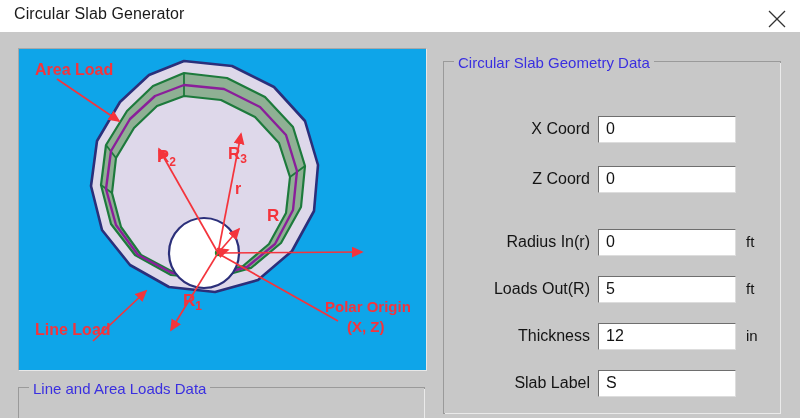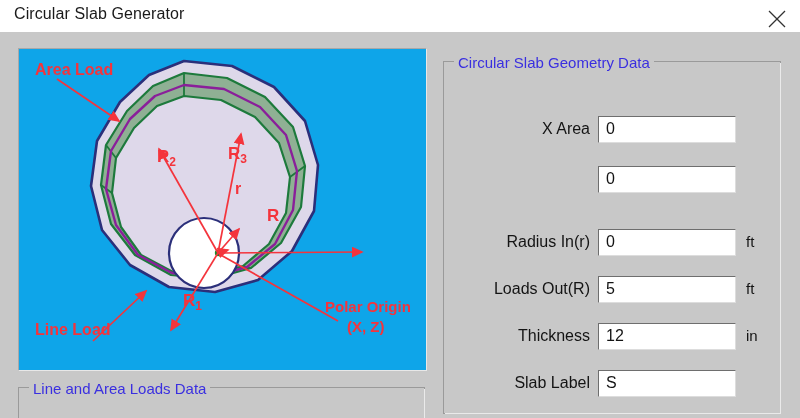--- a/index.html
+++ b/index.html
@@ -172,25 +172,26 @@
       </svg>
     </div>
 
     <div class="groupbox geometry-box">
       <div class="gb-frame"></div>
       <div class="gb-title">Circular Slab Geometry Data</div>
     </div>
 
     <div class="polar-head">Polar Origin  (ft)</div>
 
-    <div class="row-label" style="left:430px;top:88px;width:160px;">X Area</div>
+    <div class="row-label" style="left:430px;top:88px;width:160px;">X Coord</div>
     <div class="field" style="top:84px;">
       <div class="field-value">0</div>
     </div>
 
+    <div class="row-label" style="left:430px;top:138px;width:160px;">Z Coord</div>
     <div class="field" style="top:134px;">
       <div class="field-value">0</div>
     </div>
 
     <div class="row-label" style="left:430px;top:201px;width:160px;">Radius In(r)</div>
     <div class="field" style="top:197px;">
       <div class="field-value">0</div>
     </div>
     <div class="unit" style="top:201px;">ft</div>
 

